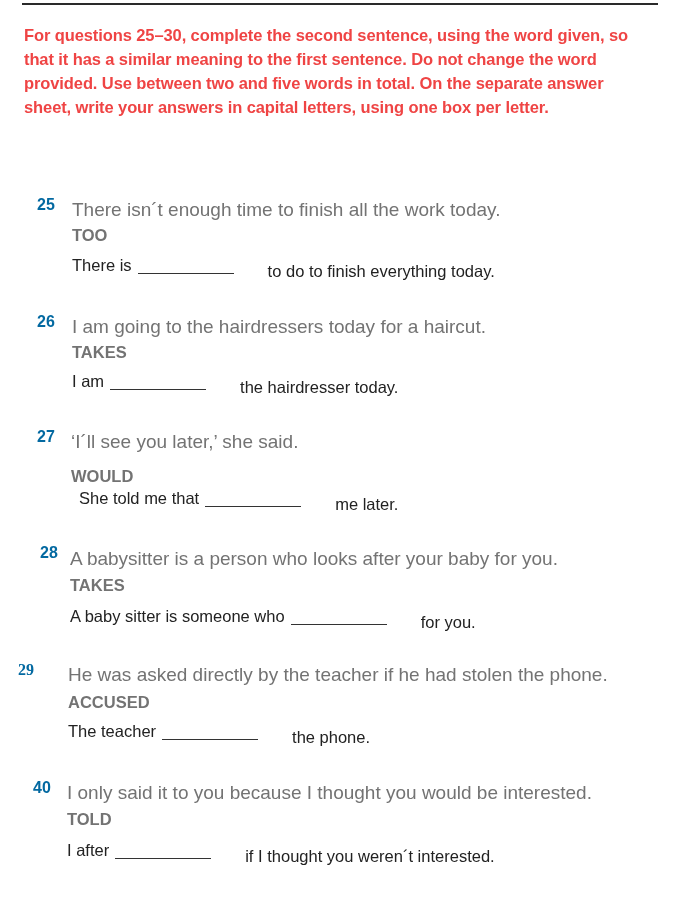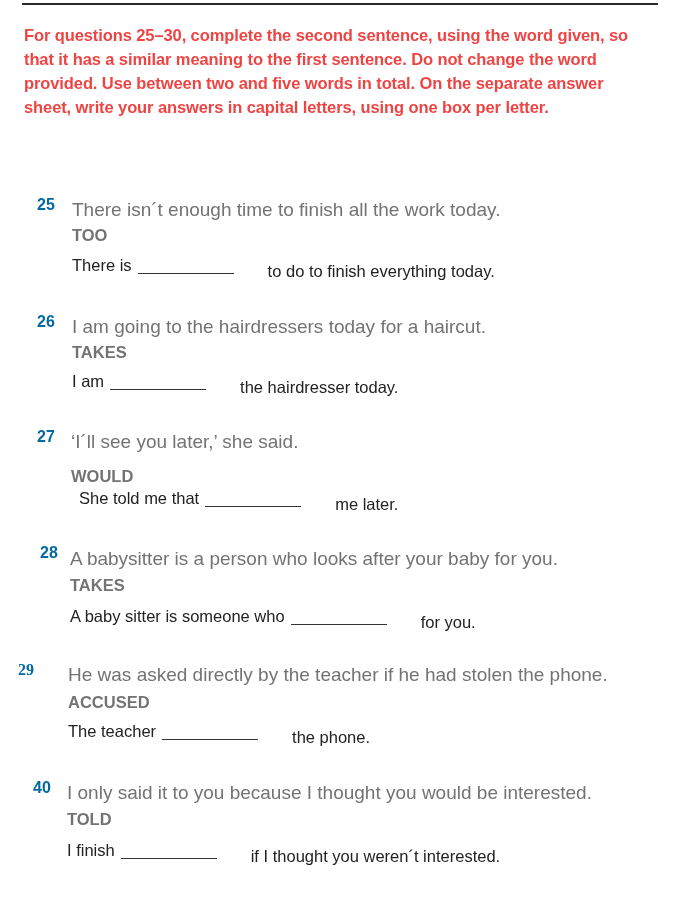--- a/index.html
+++ b/index.html
@@ -127,15 +127,15 @@
   <span class="q-completion" style="left:68px; top:722px;">
     <span>The teacher</span><span class="blank"></span><span class="after">the phone.</span>
   </span>
 </div>
 
 <div class="question" style="top:0;">
   <span class="q-number" style="left:33px; top:779px;">40</span>
   <span class="q-sentence" style="left:67px; top:782px;">I only said it to you because I thought you would be interested.</span>
   <span class="q-keyword" style="left:67px; top:810px;">TOLD</span>
   <span class="q-completion" style="left:67px; top:841px;">
-    <span>I finish</span><span class="blank"></span><span class="after">if I thought you weren´t interested.</span>
+    <span>I after</span><span class="blank"></span><span class="after">if I thought you weren´t interested.</span>
   </span>
 </div>
 
 </body></html>

